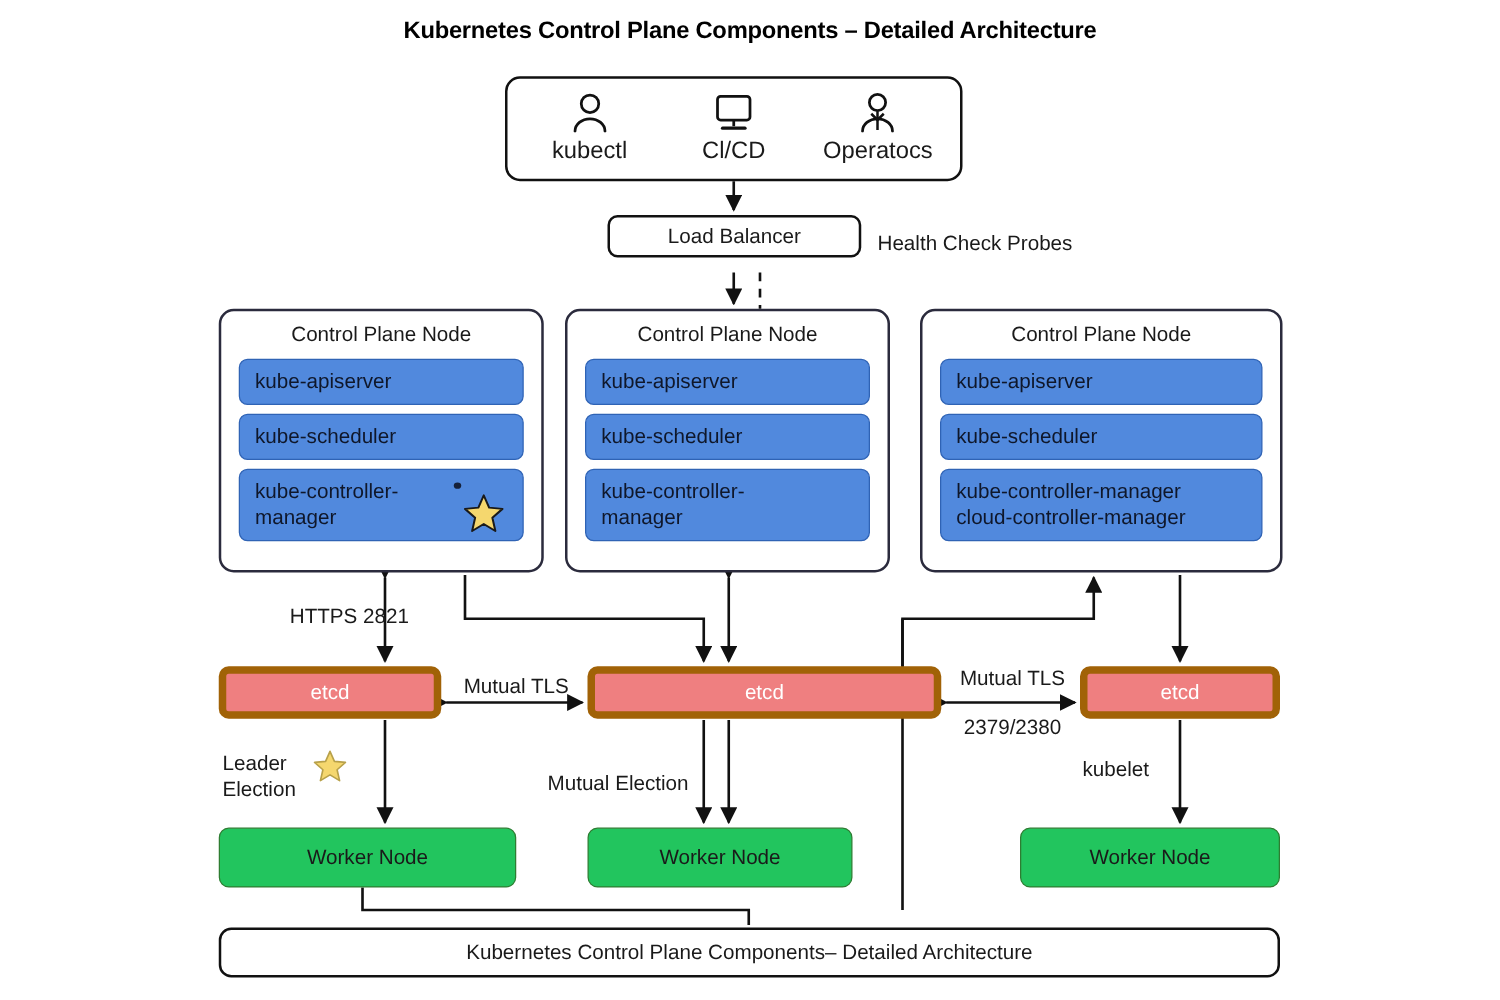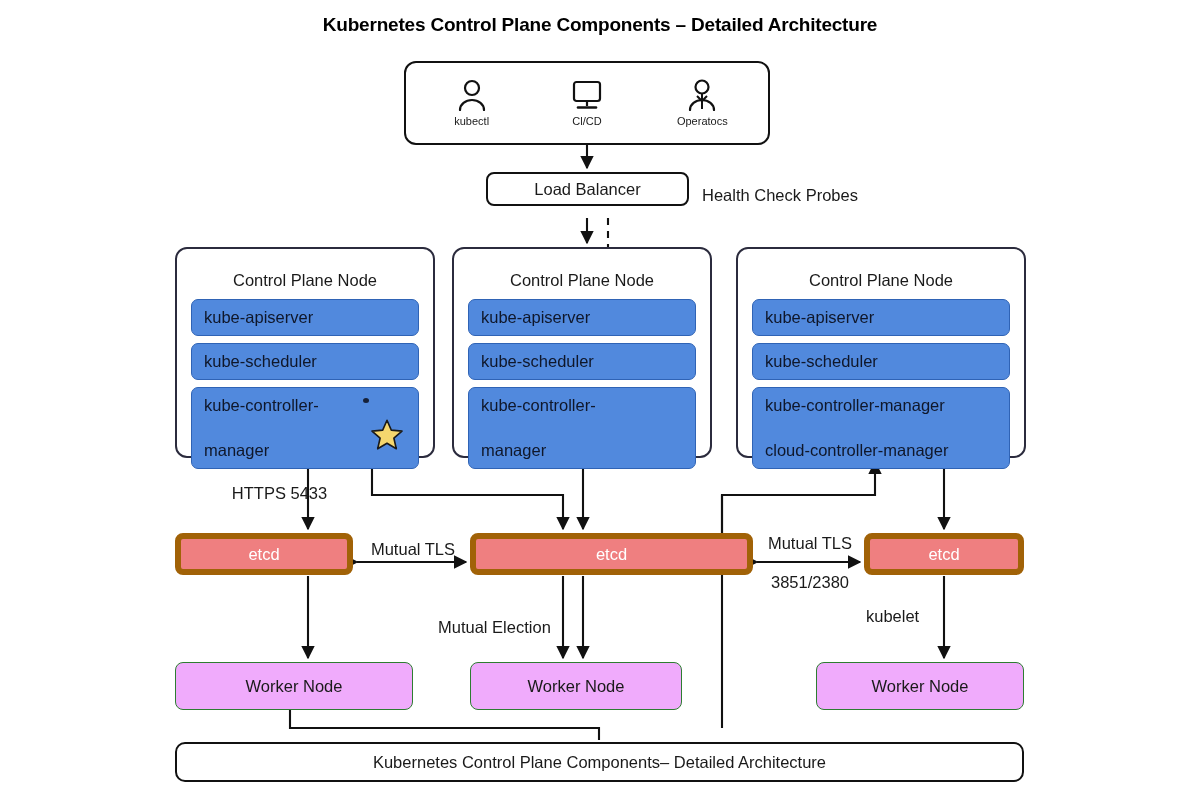--- a/index.html
+++ b/index.html
@@ -50,21 +50,21 @@
     padding: 0 8px;
   }
   .client {
     display: flex;
     flex-direction: column;
     align-items: center;
     gap: 4px;
     width: 108px;
   }
   .client-label {
-    font-size: 11px;
+    font-size: 19px;
     color: #1a1a1a;
     white-space: nowrap;
   }
   .client-icon { height: 32px; display: flex; align-items: center; justify-content: center; }
 
   
   #load-balancer {
     left: 486px; top: 172px; width: 203px; height: 34px;
     border: 2.2px solid #111111;
     border-radius: 8px;
@@ -76,21 +76,21 @@
     left: 702px; top: 186px; width: 260px;
     font-size: 16.5px;
   }
 
   
   .cp-node {
     top: 247px; width: 260px; height: 211px;
     border: 2px solid #2b2b3d;
     border-radius: 12px;
     background: #ffffff;
-    padding: 22px 14px 12px;
+    padding: 10px 14px 12px;
   }
   #cp-node-0 { left: 175px; }
   #cp-node-1 { left: 452px; }
   #cp-node-2 { left: 736px; width: 290px; }
   .cp-title {
     text-align: center;
     font-size: 16.5px;
     margin-bottom: 9px;
     color: #1a1a1a;
   }
@@ -100,21 +100,21 @@
     border: 1.6px solid #2f63b5;
     border-radius: 7px;
     color: #0f172a;
     font-size: 16.5px;
     padding: 7px 12px;
     margin-bottom: 7px;
     line-height: 1.28;
     min-height: 18px;
   }
   .component.tall { padding-top: 7px; padding-bottom: 7px; }
-  .component .line2 { display: block; margin-top: 24px; }
+  .component .line2 { display: block; }
   .star-badge {
     position: absolute;
     right: 14px; top: 50%;
     transform: translateY(-30%);
     width: 34px; height: 34px;
   }
   .star-dot {
     position: absolute;
     right: 49px; top: 10px;
     width: 6px; height: 5px;
@@ -150,21 +150,21 @@
     position: absolute; left: 72px; top: -2px; width: 28px; height: 28px;
   }
   #label-mutual-election { left: 438px; top: 617px; width: 140px; text-align: left; }
   #label-kubelet { left: 866px; top: 606px; width: 90px; text-align: left; }
 
   
   .worker {
     top: 662px; height: 48px;
     border: 1.6px solid #2e7d32;
     border-radius: 8px;
-    background: #f0abfc;
+    background: #22c55e;
     display: flex; align-items: center; justify-content: center;
     font-size: 16.5px;
     color: #1a1a1a;
   }
   #worker-0 { left: 175px; width: 238px; }
   #worker-1 { left: 470px; width: 212px; }
   #worker-2 { left: 816px; width: 208px; }
 
   
   #footer-bar {
@@ -311,28 +311,37 @@
     <div class="component tall">
       <span>kube-controller-manager</span>
       <span class="line2">cloud-controller-manager</span>
     </div>
   </div>
 
   <div class="node etcd" id="etcd-0">etcd</div>
   <div class="node etcd" id="etcd-1">etcd</div>
   <div class="node etcd" id="etcd-2">etcd</div>
 
-  <div class="node edge-label" id="label-https">HTTPS 5433</div>
+  <div class="node edge-label" id="label-https">HTTPS 2821</div>
   <div class="node edge-label" id="label-mtls-left">Mutual TLS</div>
 
   <div class="node edge-label" id="label-mtls-right">
     <div>Mutual TLS</div>
-    <div style="margin-top:18px">3851/2380</div>
-  </div>
-
+    <div style="margin-top:18px">2379/2380</div>
+  </div>
+
+  <div class="node edge-label" id="label-leader">
+    <div>Leader</div>
+    <div>Election</div>
+    <span class="star-inline">
+      <svg width="28" height="28" viewBox="0 0 34 34">
+        <path d="M17 2.5 L21.3 12.3 L32 13.3 L23.9 20.4 L26.3 31 L17 25.4 L7.7 31 L10.1 20.4 L2 13.3 L12.7 12.3 Z" fill="#f5d76e" stroke="#b8a14a" stroke-width="1.6" stroke-linejoin="round"></path>
+      </svg>
+    </span>
+  </div>
 
   <div class="node edge-label" id="label-mutual-election">Mutual Election</div>
   <div class="node edge-label" id="label-kubelet">kubelet</div>
 
   <div class="node worker" id="worker-0">Worker Node</div>
   <div class="node worker" id="worker-1">Worker Node</div>
   <div class="node worker" id="worker-2">Worker Node</div>
 
   <div class="node" id="footer-bar">Kubernetes Control Plane Components– Detailed Architecture</div>
 

